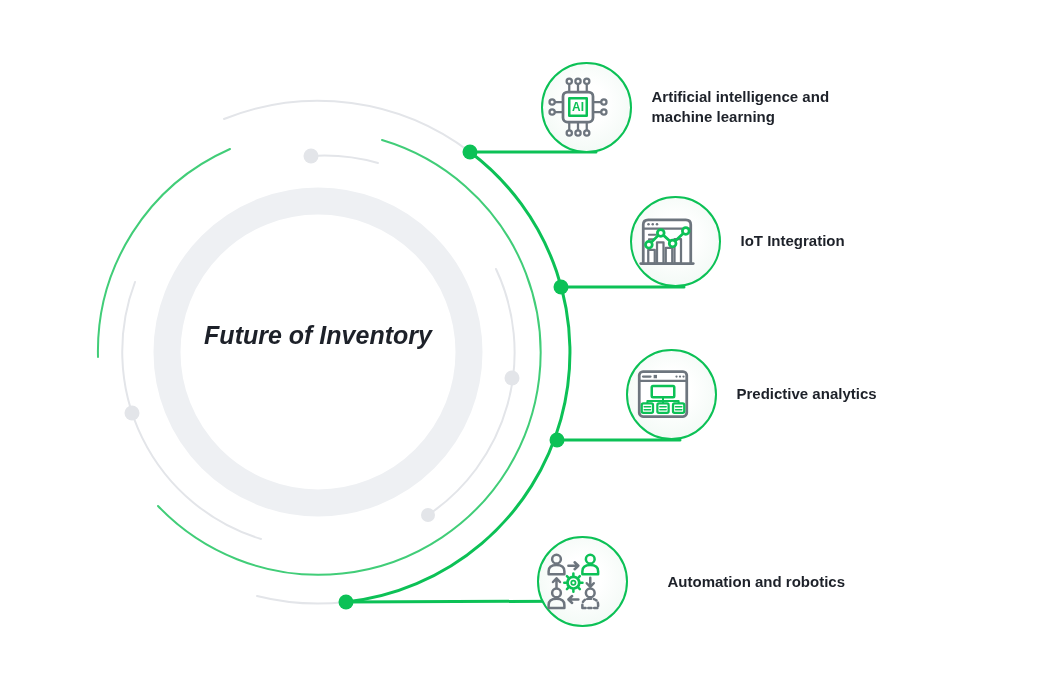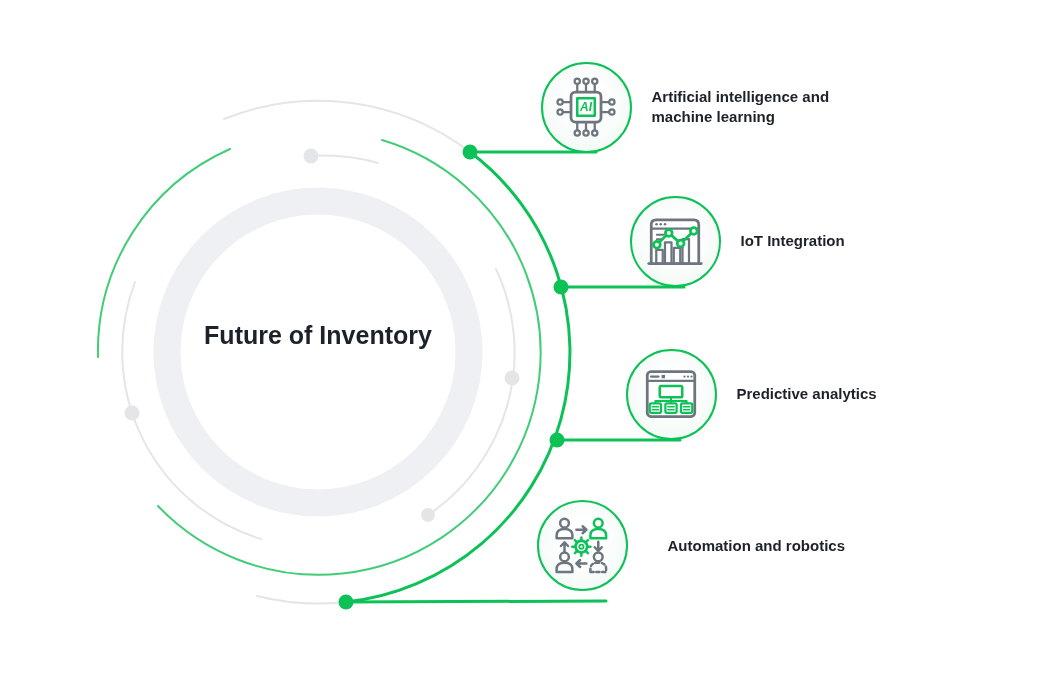--- a/index.html
+++ b/index.html
@@ -21,26 +21,26 @@
   .arc-thin-green{fill:none;stroke:var(--green-light);stroke-width:2;stroke-linecap:round;}
   .arc-thick{fill:none;stroke:var(--green);stroke-width:3;stroke-linecap:round;}
   .conn{fill:none;stroke:var(--green);stroke-width:3;stroke-linecap:round;}
   .gdot{fill:var(--green);}
   .greydot{fill:var(--line-grey);}
 
   
   .item{position:absolute;display:flex;align-items:center;gap:20px;height:91px;}
   .item-circle{width:91px;height:91px;box-sizing:border-box;border:2px solid var(--green);
      border-radius:50%;background:radial-gradient(circle at 50% 45%, #ffffff 30%, #edf7f1 100%);
-     display:flex;align-items:center;justify-content:center;flex:0 0 auto;font-style:italic;}
+     display:flex;align-items:center;flex:0 0 auto;}
   .item-label{font-weight:700;font-size:15px;line-height:20px;color:var(--text-dark);width:235px;}
 
   
   .center-title{position:absolute;left:153px;top:320px;width:330px;text-align:center;
-     font-weight:700;font-size:25px;line-height:31.5px;color:var(--text-dark);}
+     font-weight:700;font-size:25px;line-height:31.5px;color:var(--text-dark);font-style:italic;}
 
   
   .ig  {stroke:var(--icon-grey);fill:none;stroke-width:2.2;stroke-linecap:round;stroke-linejoin:round;}
   .igw {stroke:var(--icon-grey);fill:#fff;stroke-width:2.2;stroke-linecap:round;stroke-linejoin:round;}
   .igf {fill:var(--icon-grey);stroke:none;}
   .ign {stroke:var(--green);fill:none;stroke-width:2;stroke-linecap:round;stroke-linejoin:round;}
   .ignw{stroke:var(--green);fill:#fff;stroke-width:2.2;stroke-linecap:round;stroke-linejoin:round;}
   .ai-text{fill:var(--green);font-family:"Liberation Sans",sans-serif;font-size:9.5px;font-weight:700;}
 </style>
 </head>
@@ -153,21 +153,21 @@
           <circle class="ignw" cx="13.5" cy="31" r="2.7"></circle>
           <circle class="ignw" cx="23" cy="21.5" r="2.7"></circle>
           <circle class="ignw" cx="32.5" cy="30" r="2.7"></circle>
           <circle class="ignw" cx="43" cy="20" r="2.7"></circle>
         </g>
       </svg>
     </div>
     <div class="item-label">IoT Integration</div>
   </div>
 
-  <div class="item" style="left:536.5px;top:500px;gap:40px;">
+  <div class="item" style="left:536.5px;top:536px;gap:40px;">
     <div class="item-circle">
       <svg width="70" height="70" viewBox="0 0 56 56">
         <g class="ig" style="stroke-width:2">
           <circle cx="14" cy="9.7" r="3.5"></circle>
           <path d="M7.7 21.8 V19.3 Q7.7 14.3 14 14.3 Q20.3 14.3 20.3 19.3 V21.8 Z"></path>
         </g>
         <g class="ign" style="stroke-width:2">
           <circle cx="41" cy="9.7" r="3.5"></circle>
           <path d="M34.7 21.8 V19.3 Q34.7 14.3 41 14.3 Q47.3 14.3 47.3 19.3 V21.8 Z"></path>
         </g>

